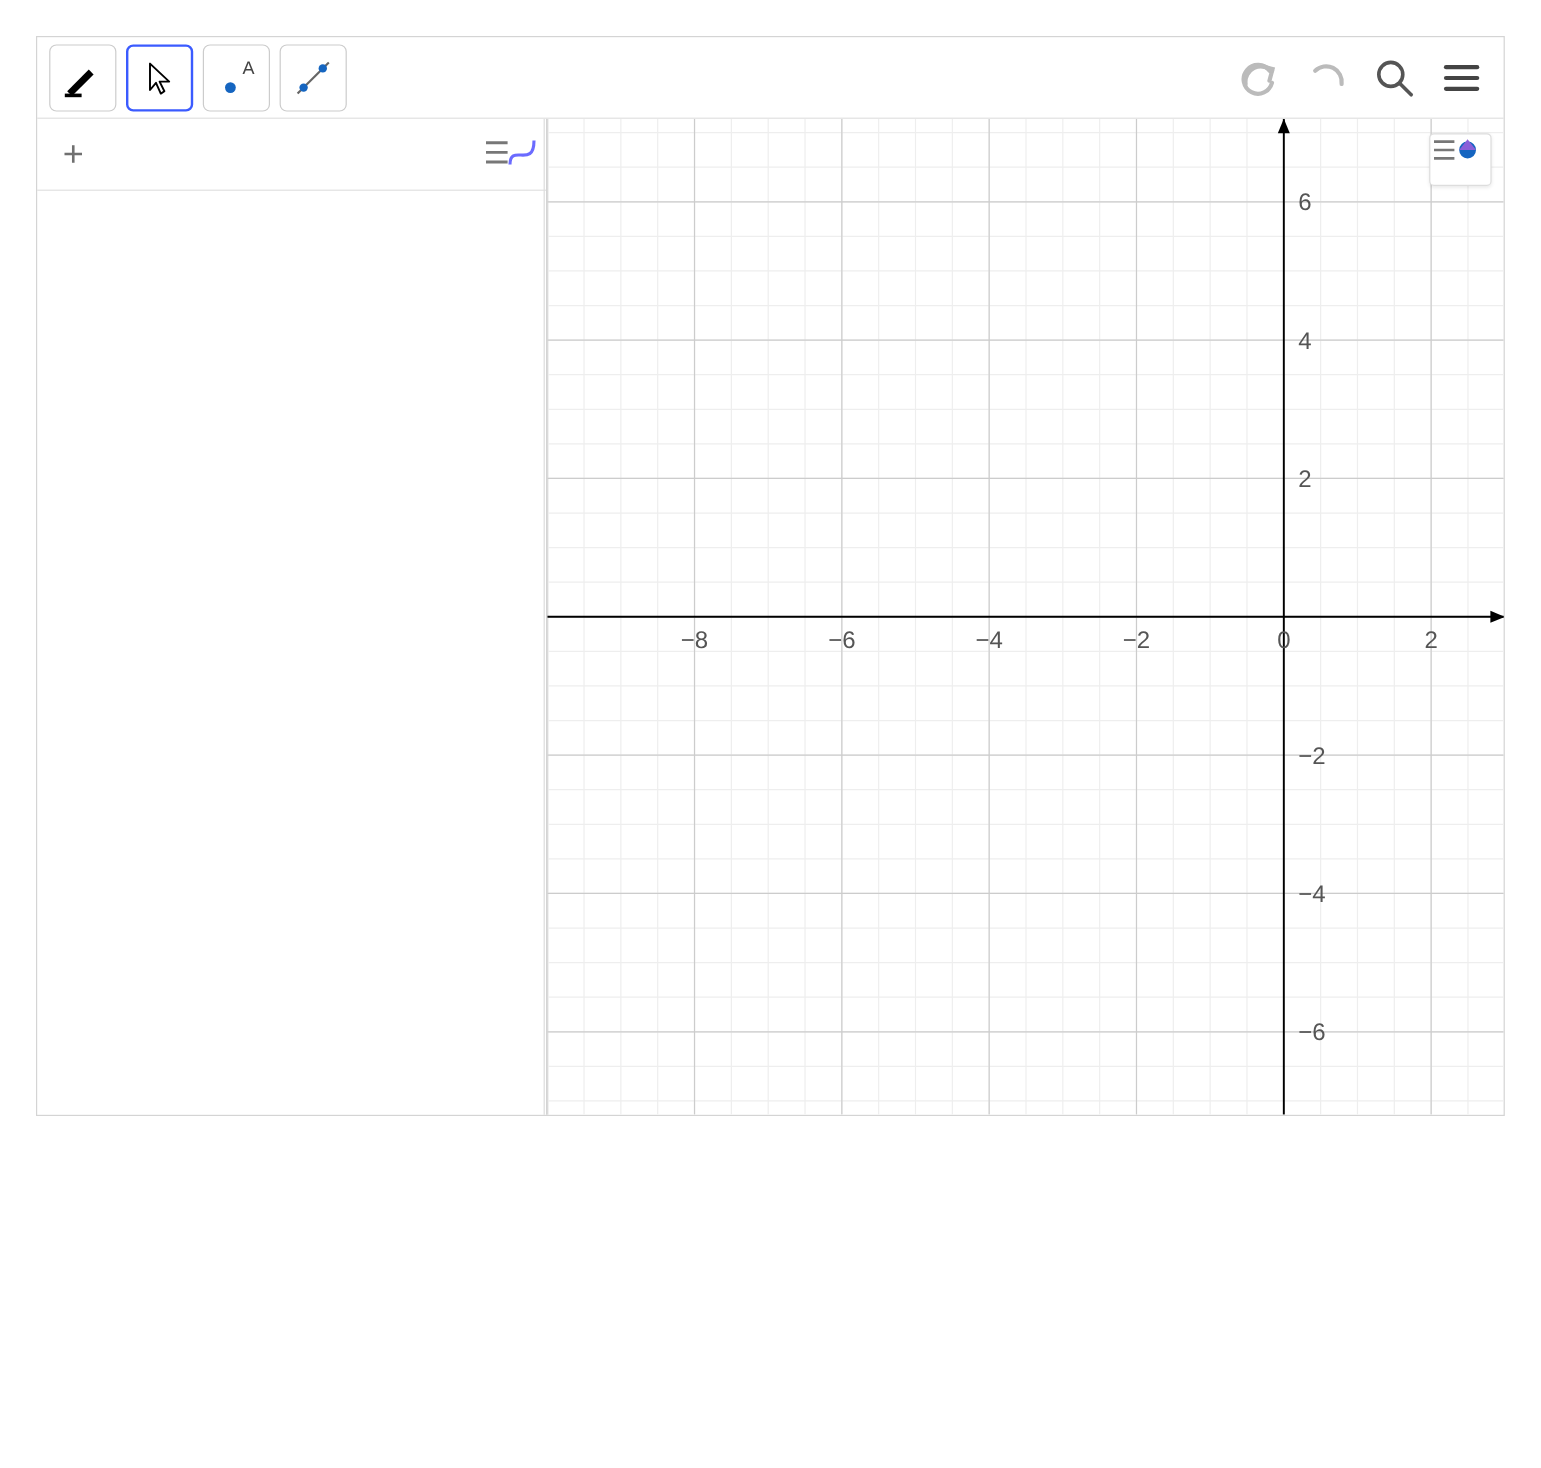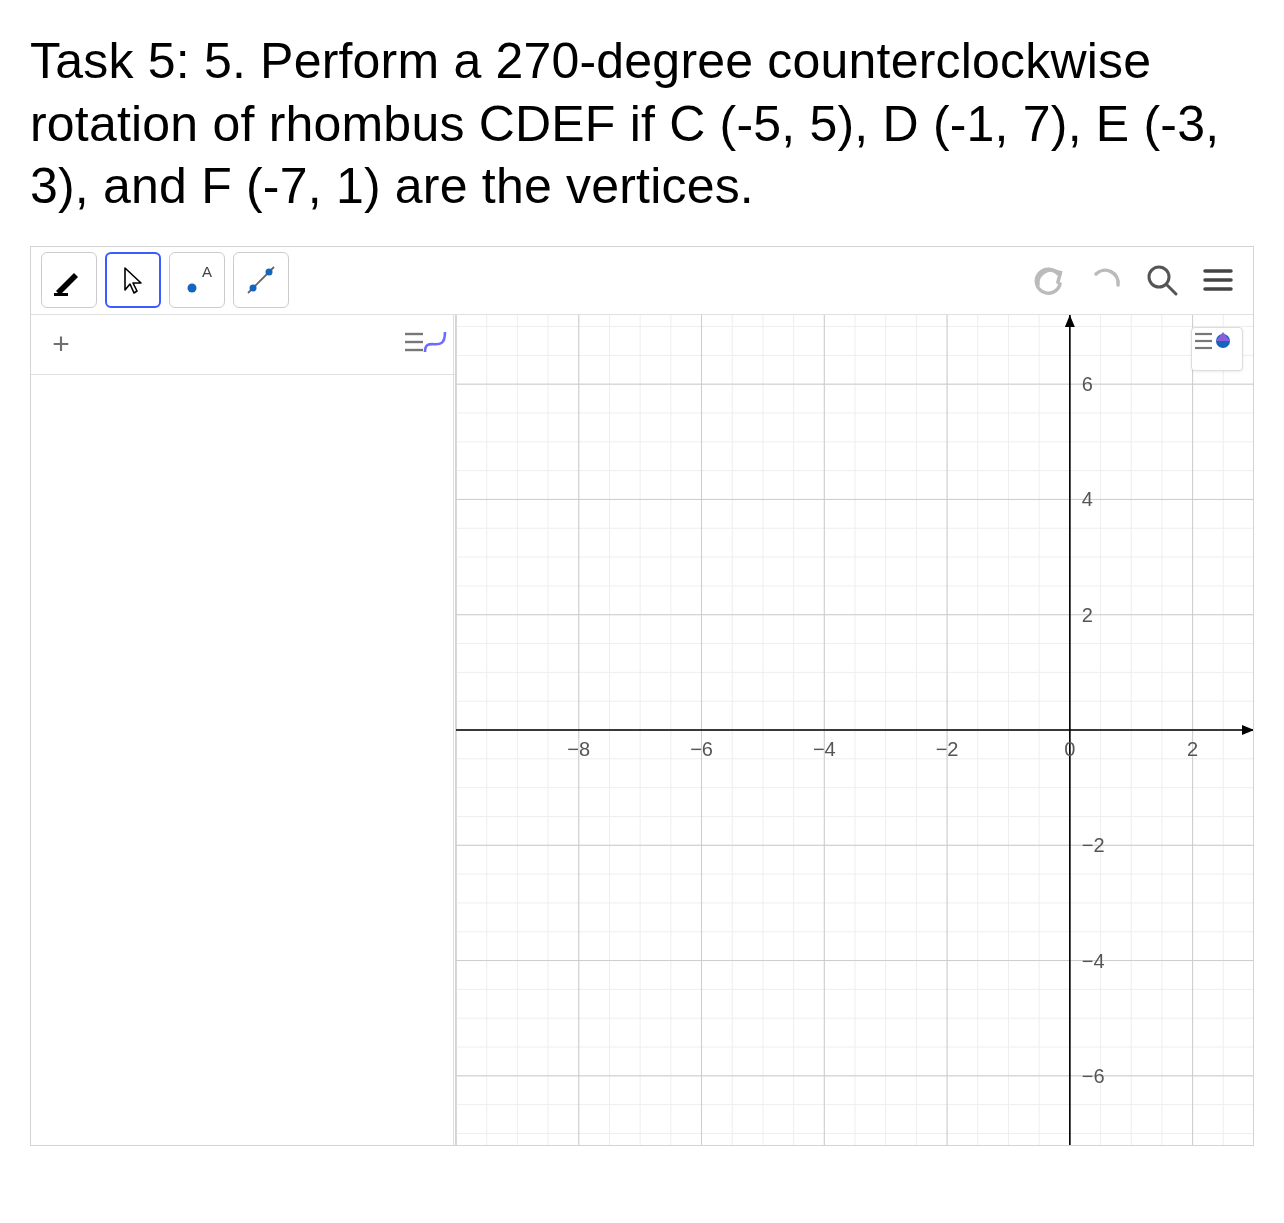--- a/index.html
+++ b/index.html
@@ -23,21 +23,20 @@
   .kb-cell { width:60px; height:60px; display:flex; align-items:center; justify-content:center; cursor:pointer; }
   .graph { flex:1; position:relative; overflow:hidden; }
   .graph svg { position:absolute; inset:0; }
   .style-btn { position:absolute; top:12px; right:10px; width:52px; height:44px; background:#fff; border:1px solid #ddd; border-radius:4px; display:flex; align-items:center; justify-content:center; cursor:pointer; box-shadow:0 1px 3px rgba(0,0,0,0.08); }
   .axis-label { font: 20px Arial; fill:#555; }
 </style>
 </head>
 <body>
 
 <div class="page">
-  <div class="task-title">Task 5: 5. Perform a 270-degree counterclockwise rotation of rhombus CDEF if C (-5, 5), D (-1, 7), E (-3, 3), and F (-7, 1) are the vertices.</div>
 
   <div class="app-frame">
     <div class="toolbar">
 
       <div class="tool-btn" title="Freehand">
         <svg width="34" height="34">
           <path d="M4 28 L22 10 L26 14 L8 32 Z" fill="#000"></path>
           <rect x="2" y="30" width="14" height="3" fill="#000"></rect>
         </svg>
       </div>

